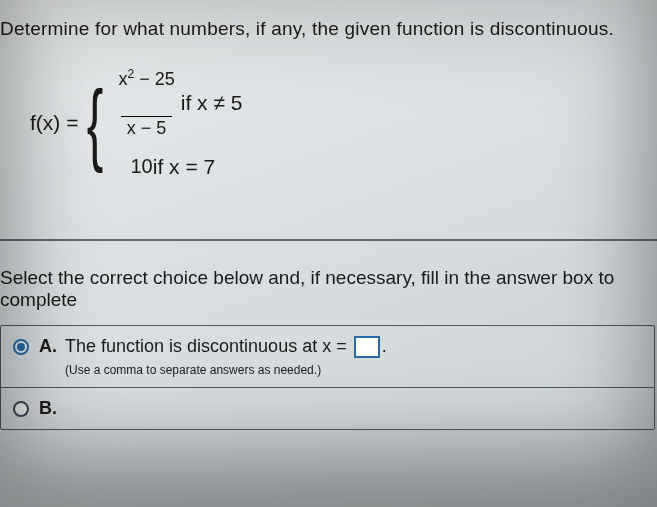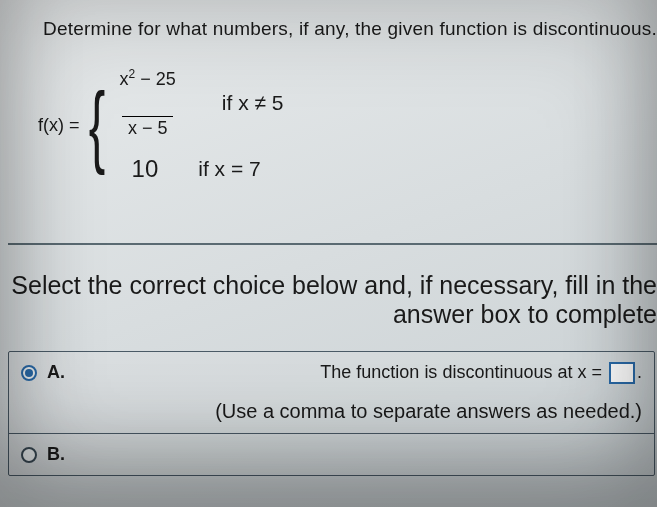--- a/index.html
+++ b/index.html
@@ -8,66 +8,65 @@
     padding: 0;
     width: 657px;
     height: 507px;
     font-family: Arial, Helvetica, sans-serif;
     background: linear-gradient(160deg, #e8ebec 0%, #d8dddf 50%, #c8cfd2 100%);
     color: #1a1a1a;
     overflow: hidden;
     position: relative;
   }
   .page {
-    padding: 18px 0 0 8px;
-    text-align: right;
+    padding: 18px 0 0 0;
   }
   .question {
     font-size: 19px;
     padding-left: 0;
     margin-bottom: 28px;
     letter-spacing: 0.2px;
   }
   .func-block {
     display: flex;
     align-items: center;
     gap: 12px;
     padding-left: 30px;
     margin-bottom: 60px;
   }
-  .fx { font-size: 18px; }
+  .fx { font-size: 21px; }
   .brace {
     font-size: 90px;
     line-height: 70px;
     font-weight: 300;
     transform: scaleX(0.55);
     margin: 0 -10px;
   }
   .cases { display: flex; flex-direction: column; gap: 16px; }
-  .case-row { display: flex; align-items: center; gap: 40px; }
+  .case-row { display: flex; align-items: center; }
   .frac {
     display: inline-flex;
     flex-direction: column;
     align-items: center;
     font-size: 18px;
     line-height: 1.1;
   }
   .frac .num { padding: 0 6px 2px 6px; }
   .frac .den { border-top: 1.5px solid #000; padding: 2px 6px 0 6px; margin-top: 24px; }
   .sup { font-size: 12px; vertical-align: super; }
   .cond { font-size: 21px; }
-  .plain { font-size: 24px; padding-left: 18px; }
+  .plain { font-size: 20px; padding-left: 18px; }
   .hr {
     border-top: 2px solid #5a6a72;
     margin: 0 0 26px 0;
     width: 100%;
   }
   .instruct {
-    font-size: 25px;
-    margin-bottom: 22px;
+    font-size: 19px;
+    margin-bottom: 14px;
     padding-left: 0;
   }
   .choice-box {
     border: 1.5px solid #4a5a66;
     border-radius: 2px;
     margin-right: 2px;
     padding: 0;
     background: rgba(255,255,255,0.05);
   }
   .choice {
@@ -102,22 +101,22 @@
   .answer-input {
     display: inline-block;
     width: 26px;
     height: 22px;
     border: 2.5px solid #2a6aa8;
     background: #fff;
     vertical-align: middle;
     margin: 0 2px;
   }
   .hint {
-    font-size: 20px;
-    margin-top: 16px;
+    font-size: 12px;
+    margin-top: 5px;
   }
   
   .vignette {
     pointer-events: none;
     position: absolute;
     inset: 0;
     box-shadow: inset 0 0 90px 20px rgba(0,0,0,0.18), inset 0 -60px 80px rgba(0,0,0,0.25);
   }
 </style>
 </head>

